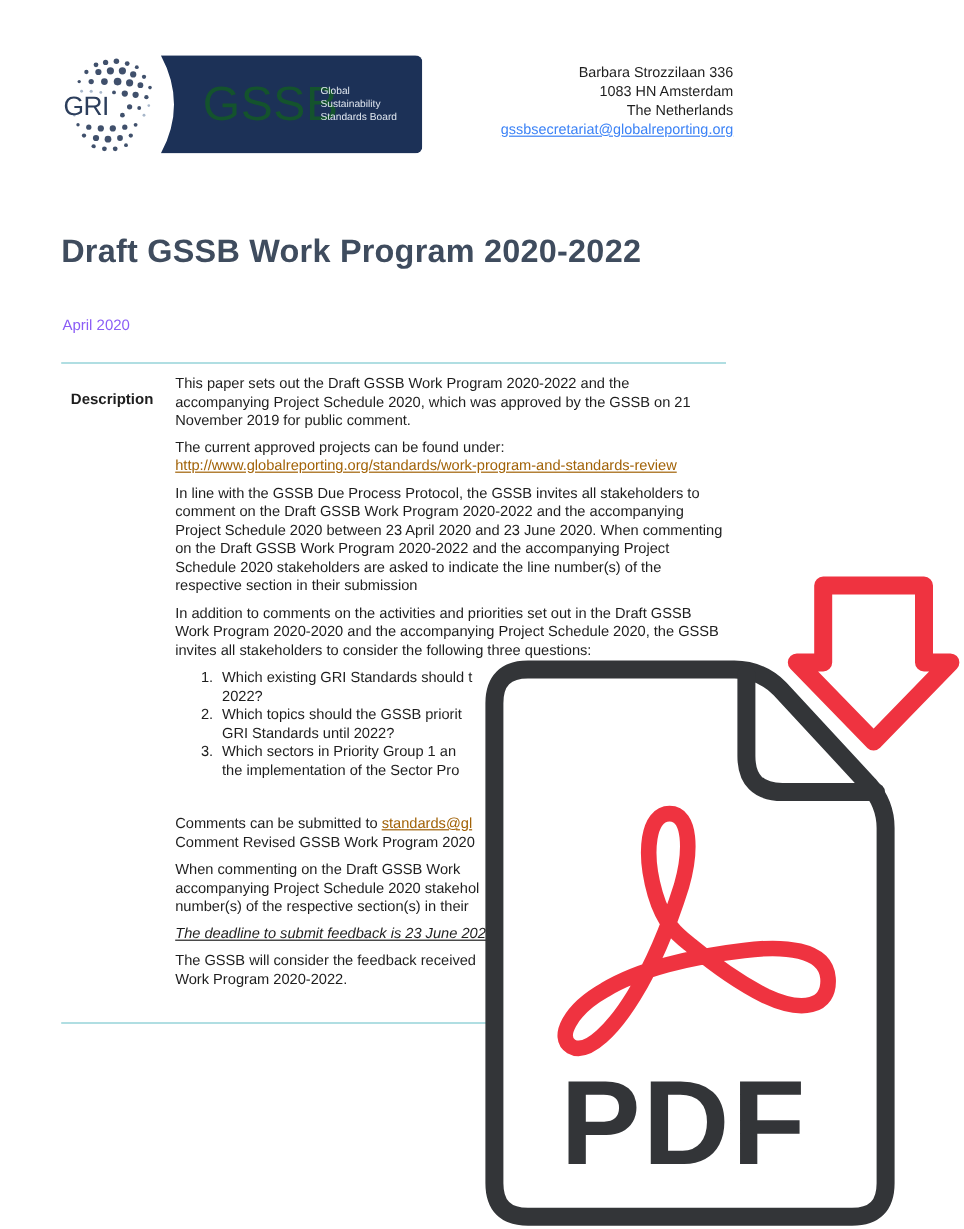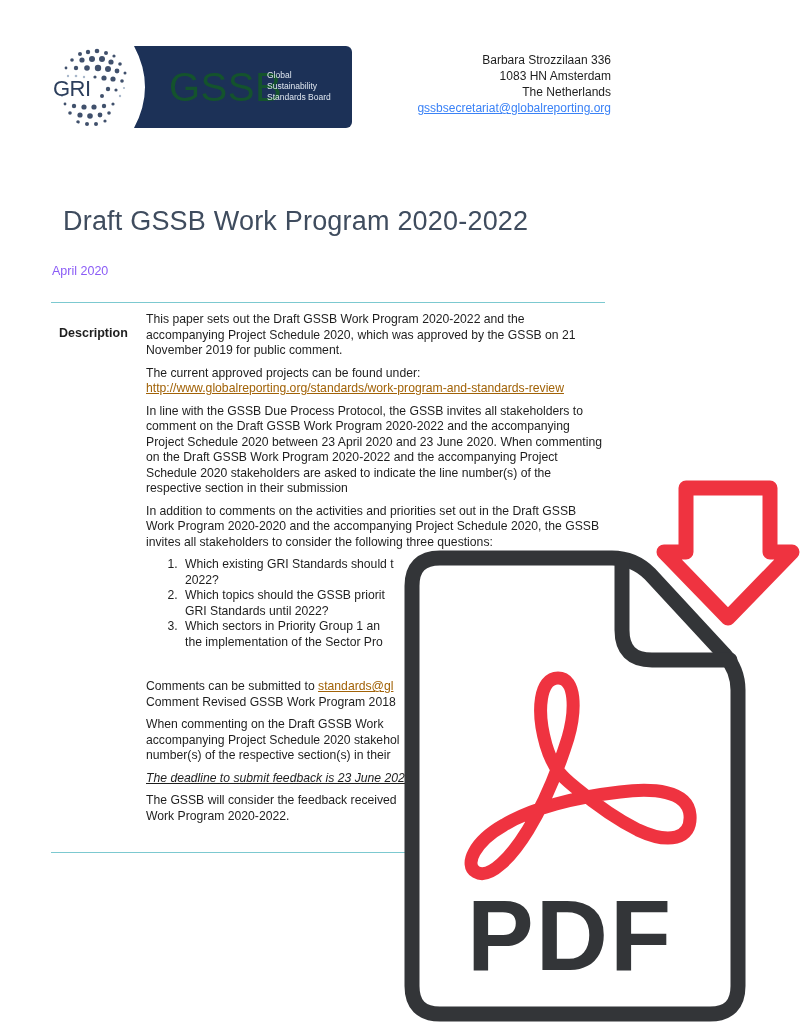--- a/index.html
+++ b/index.html
@@ -84,22 +84,22 @@
     }
 
     
     .doc-title {
       position: absolute;
       left: 51px;
       top: 194px;
       font-size: 27px;
       color: #3f4c5e;
       font-family: "Liberation Sans", sans-serif;
-      font-weight: normal;
-      margin: 12px;
+      font-weight: bold;
+      margin: 0;
       letter-spacing: 0.2px;
     }
     .doc-date {
       position: absolute;
       left: 52px;
       top: 264px;
       font-size: 12.5px;
       font-family: "Liberation Sans", sans-serif;
       color: #8b5cf6;
     }
@@ -265,21 +265,21 @@
   <p>In line with the GSSB Due Process Protocol, the GSSB invites all stakeholders to comment on the Draft GSSB Work Program 2020-2022 and the accompanying Project Schedule 2020 between 23 April 2020 and 23 June 2020. When commenting on the Draft GSSB Work Program 2020-2022 and the accompanying Project Schedule 2020 stakeholders are asked to indicate the line number(s) of the respective section in their submission</p>
   <p>In addition to comments on the activities and priorities set out in the Draft GSSB Work Program 2020-2020 and the accompanying Project Schedule 2020, the GSSB invites all stakeholders to consider the following three questions:</p>
   <ol>
     <li><span>Which existing GRI Standards should t</span><br><span>2022?</span></li>
     <li><span>Which topics should the GSSB priorit</span><br><span>GRI Standards until 2022?</span></li>
     <li><span>Which sectors in Priority Group 1 an</span><br><span>the implementation of the Sector Pro</span></li>
   </ol>
   <div class="spacer"></div>
   <p>
     <span>Comments can be submitted to </span><a>standards@gl</a><br>
-    <span>Comment Revised GSSB Work Program 2018</span>
+    <span>Comment Revised GSSB Work Program 2020</span>
   </p>
   <p>
     <span>When commenting on the Draft GSSB Work</span><br>
     <span>accompanying Project Schedule 2020 stakehol</span><br>
     <span>number(s) of the respective section(s) in their</span>
   </p>
   <p class="deadline">The deadline to submit feedback is 23 June 2020</p>
   <p>
     <span>The GSSB will consider the feedback received</span><br>
     <span>Work Program 2020-2022.</span>

